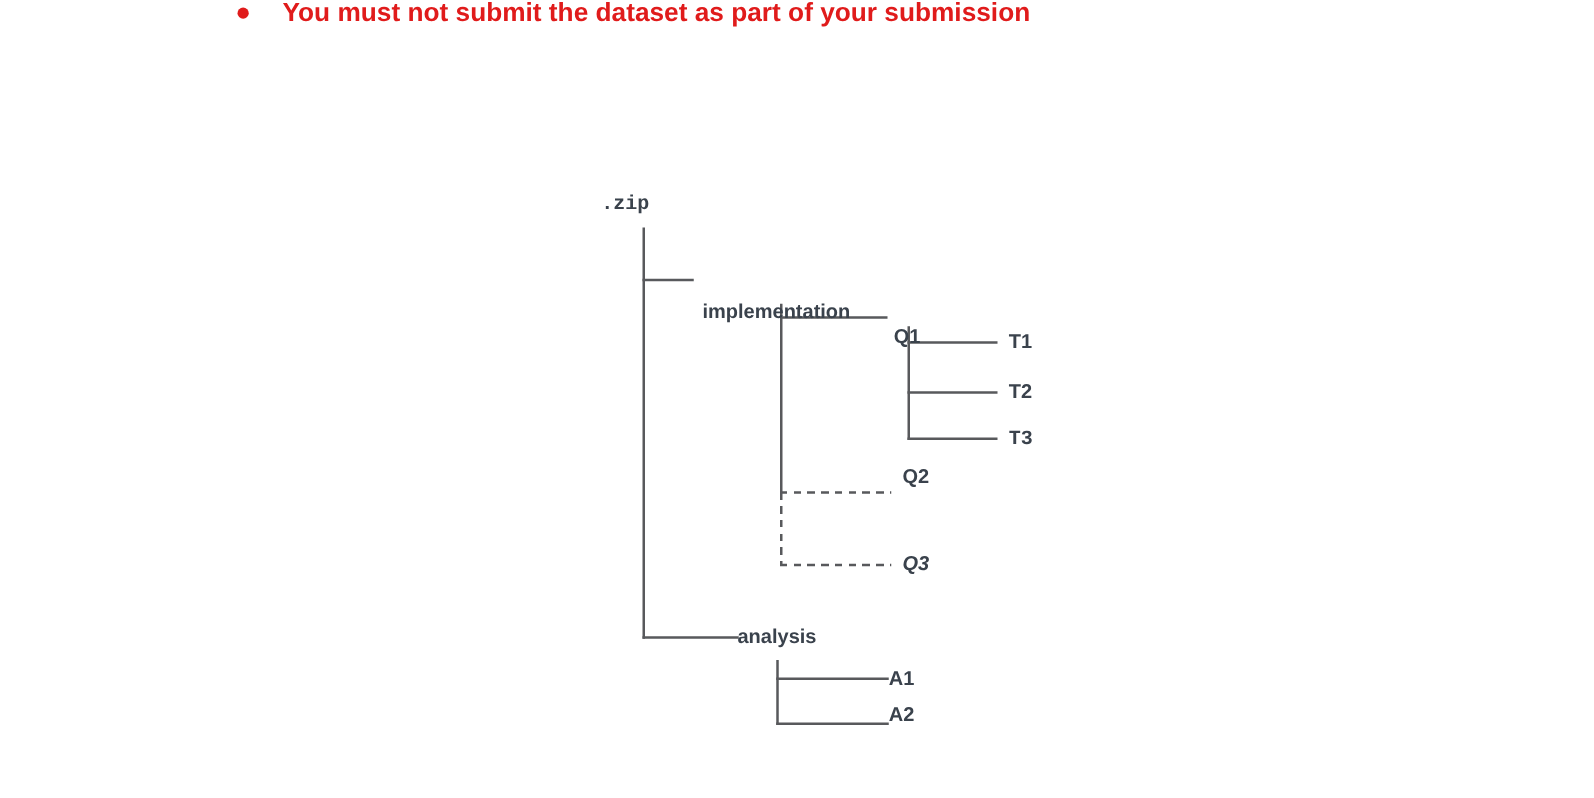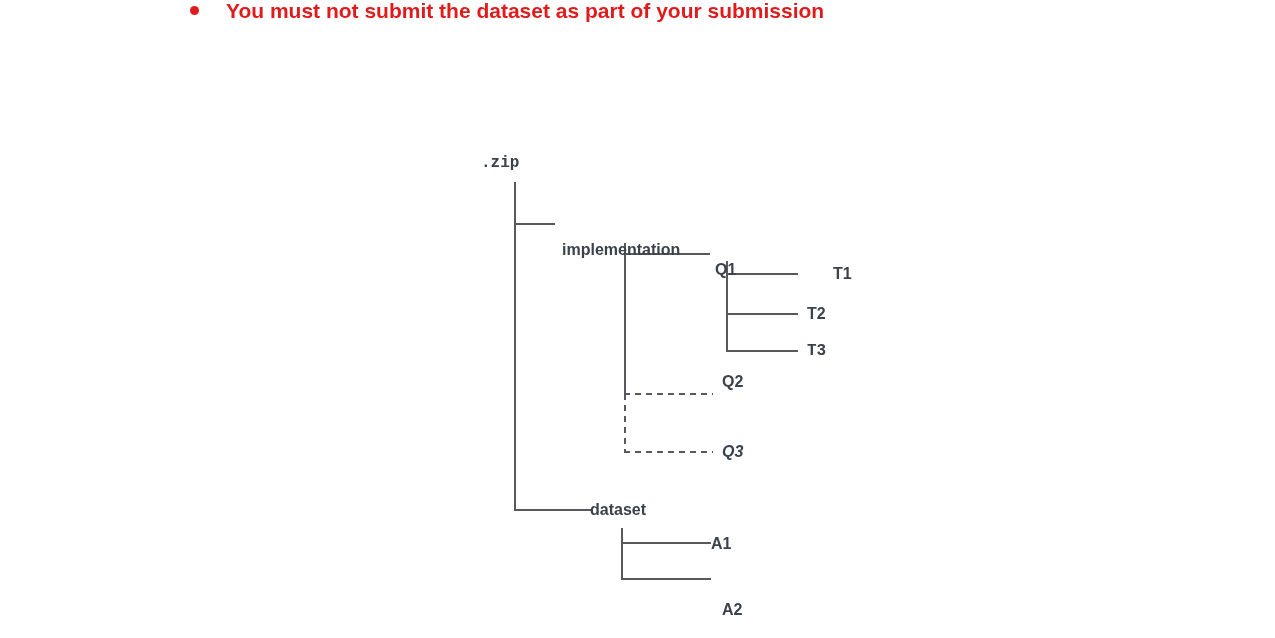--- a/index.html
+++ b/index.html
@@ -91,23 +91,23 @@
     <div class="dash-h" style="left:624px; top:451px; width:89px;"></div>
 
     <div class="line h" style="left:514px; top:509px; width:77px;"></div>
     <div class="line v" style="left:621px; top:528px; height:52px;"></div>
     <div class="line h" style="left:621px; top:542px; width:90px;"></div>
     <div class="line h" style="left:621px; top:578px; width:90px;"></div>
 
     <span class="label" style="left:481px; top:155px;font-family:Liberation Mono, monospace;">.zip</span>
     <span class="label" style="left:562px; top:216px;margin-top:26px;">implementation</span>
     <span class="label" style="left:715px; top:262px;">Q1</span>
-    <span class="label" style="left:833px; top:266px;">T1</span>
+    <span class="label" style="left:807px; top:266px;">T1</span>
     <span class="label" style="left:807px; top:306px;">T2</span>
     <span class="label" style="left:807px; top:343px;font-family:Liberation Mono, monospace;">T3</span>
     <span class="label" style="left:722px; top:374px;">Q2</span>
     <span class="label" style="left:722px; top:444px;font-style:italic;">Q3</span>
-    <span class="label" style="left:590px; top:502px;">dataset</span>
+    <span class="label" style="left:590px; top:502px;">analysis</span>
     <span class="label" style="left:711px; top:536px;">A1</span>
-    <span class="label" style="left:711px; top:602px;margin-left:11px;">A2</span>
+    <span class="label" style="left:711px; top:565px;">A2</span>
 
   </div>
 </div>
 
 </body></html>

